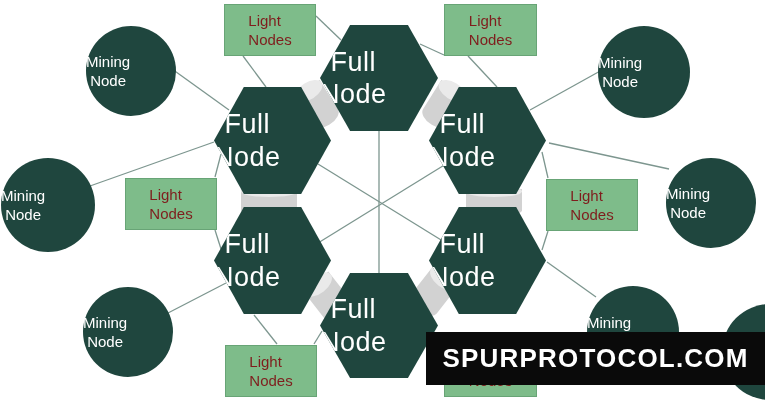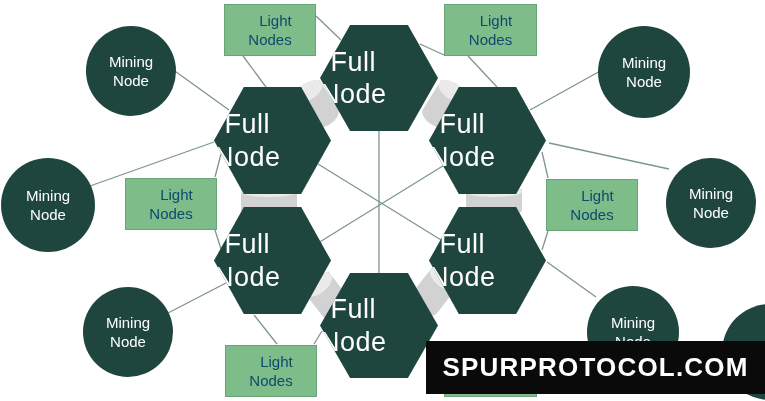--- a/index.html
+++ b/index.html
@@ -25,37 +25,37 @@
   .hex{
     position:absolute;z-index:3;background:var(--dark-teal);
     clip-path:polygon(0 50%,25.5% 0,74.5% 0,100% 50%,74.5% 100%,25.5% 100%);
     display:flex;align-items:center;justify-content:flex-start;
   }
   .hex-label{color:#fff;font-size:27px;line-height:1.2;font-weight:500;
     letter-spacing:.5px;text-align:center;white-space:pre-line;}
 
   .mining{
     position:absolute;z-index:3;background:var(--dark-teal);border-radius:50%;
-    display:flex;align-items:center;justify-content:center;
+    display:flex;align-items:center;
   }
   .mining-label{color:#fff;font-size:15px;line-height:1.3;font-weight:500;
     text-align:center;white-space:pre-line;}
 
   .light{
     position:absolute;z-index:3;background:var(--light-green);
     border:1px solid rgba(40,90,60,.25);box-sizing:border-box;
     display:flex;align-items:center;justify-content:center;
   }
-  .light-label{color:#0c4a6e;font-size:15px;line-height:1.3;font-weight:500;
-    text-align:right;white-space:pre-line;}
+  .light-label{color:#7f1d1d;font-size:15px;line-height:1.3;font-weight:500;
+    text-align:left;white-space:pre-line;}
 
   .behind-bar{z-index:2;}
 
   #watermark-bar{
-    position:absolute;z-index:5;left:426px;top:341px;width:339px;height:53px;
+    position:absolute;z-index:5;left:426px;top:332px;width:339px;height:53px;
     background:var(--watermark-bg);
     display:flex;align-items:center;justify-content:center;
   }
   #watermark-text{color:var(--watermark-text);font-size:26px;font-weight:700;
     letter-spacing:1.2px;white-space:nowrap;}
 </style>
 </head>
 <body>
 
 <div id="stage">

